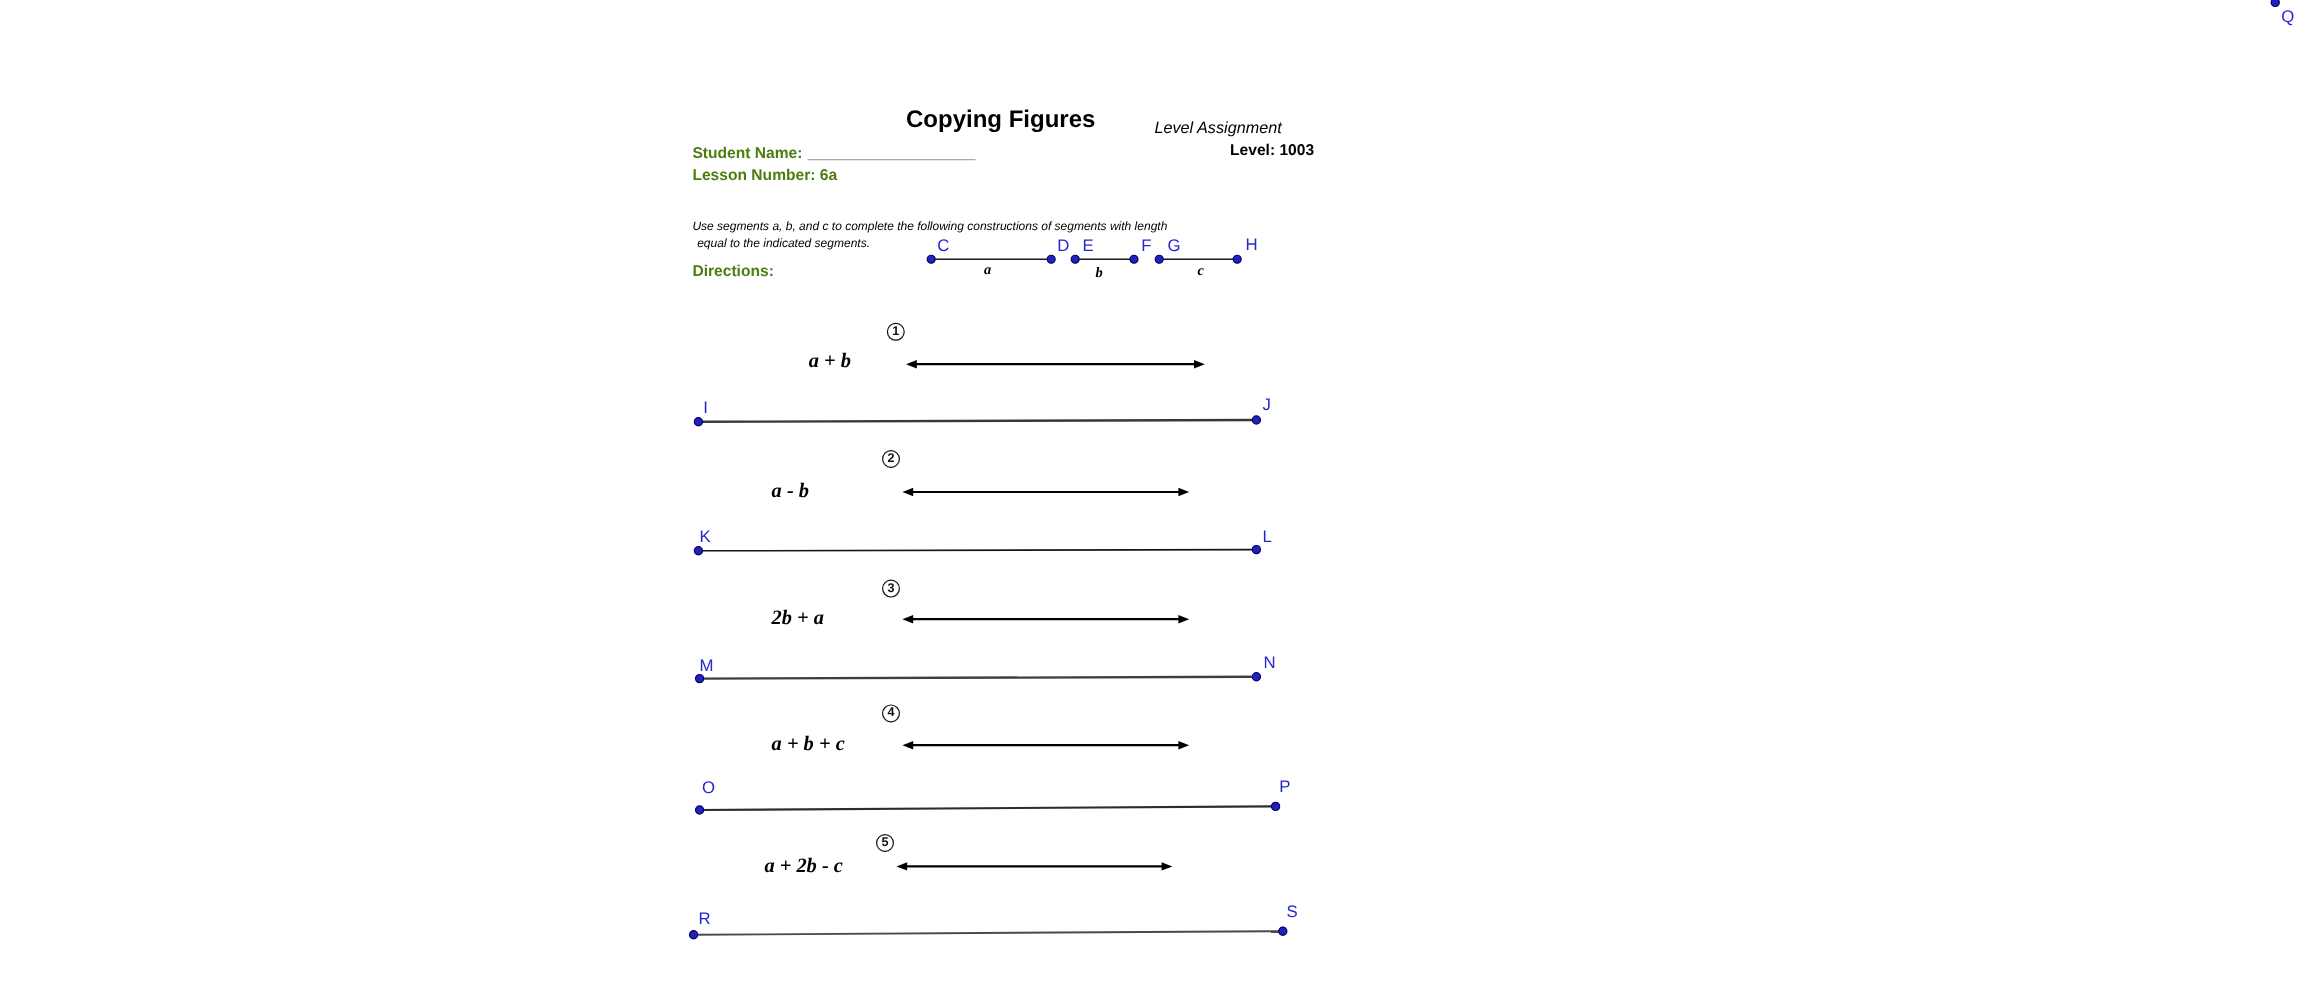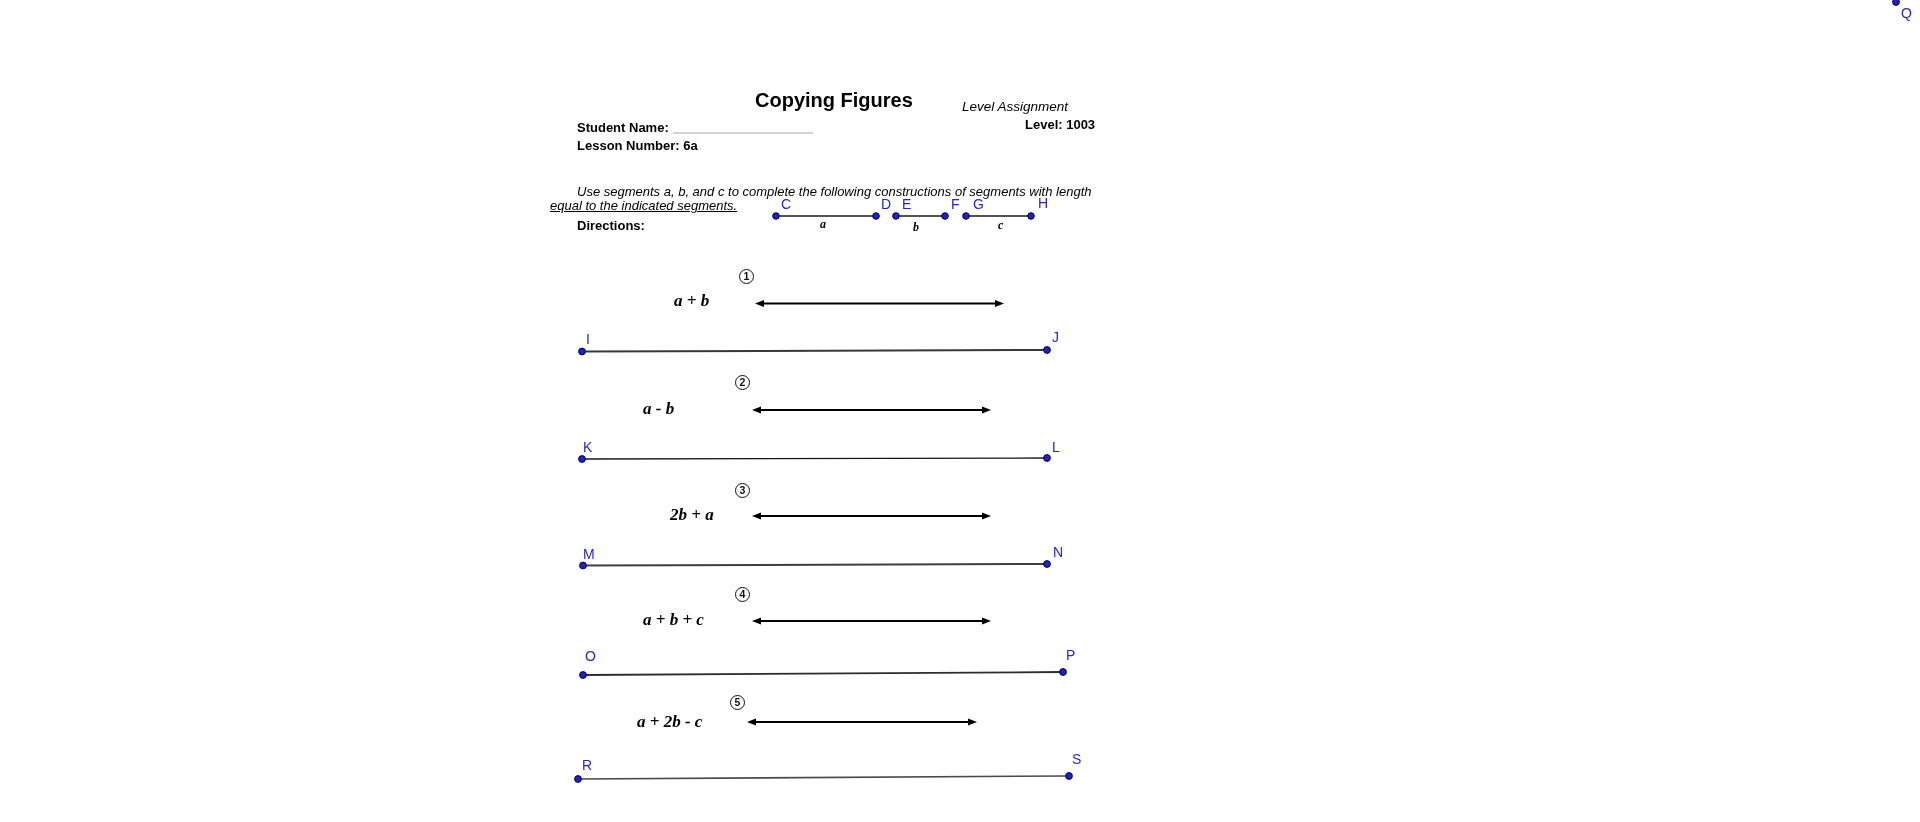--- a/index.html
+++ b/index.html
@@ -4,22 +4,22 @@
 <style>
   html,body{margin:0;padding:0;background:#ffffff;}
   #canvas{
     position:relative;width:1920px;height:822px;background:#ffffff;
     font-family:"Liberation Sans",sans-serif;overflow:hidden;
   }
   .abs{position:absolute;white-space:nowrap;line-height:1;}
   .title{font-size:20px;font-weight:bold;color:#000;}
   .subtitle{font-size:13.5px;font-style:italic;color:#000;}
   .level{font-size:13px;font-weight:bold;color:#000;padding-left:36px;}
-  .fieldlabel{font-size:13px;font-weight:bold;color:#000000;}
-  .dirtext{font-size:13px;font-style:italic;color:#000;}
+  .fieldlabel{font-size:13px;font-weight:bold;color:#4d7c0f;}
+  .dirtext{font-size:10px;font-style:italic;color:#000;}
   .ptlabel{font-size:14px;color:#2626cf;}
   .seglabel{font-family:"Liberation Serif",serif;font-size:12px;font-weight:bold;font-style:italic;color:#000;}
   .expr{font-family:"Liberation Serif",serif;font-size:17px;font-weight:bold;font-style:italic;color:#000;}
   .circled{
     width:15px;height:15px;border:1.3px solid #111;border-radius:50%;
     display:flex;align-items:center;justify-content:center;
     font-size:10.5px;font-weight:600;color:#111;box-sizing:border-box;
   }
   svg{position:absolute;left:0;top:0;}
 </style>
@@ -97,21 +97,21 @@
     <circle cx="1896" cy="2" r="3.4" fill="#2222bb" stroke="#000066" stroke-width="1"></circle>
   </svg>
 
   <span class="abs title" style="left:755px;top:90px;">Copying Figures</span>
   <span class="abs subtitle" style="left:962px;top:100px;">Level Assignment</span>
   <span class="abs level" style="left:989px;top:118px;">Level: 1003</span>
   <span class="abs fieldlabel" style="left:577px;top:121px;">Student Name:</span>
   <span class="abs fieldlabel" style="left:577px;top:139px;">Lesson Number: 6a</span>
   <span class="abs fieldlabel" style="left:577px;top:171px;margin-top:48px;">Directions:</span>
   <span class="abs dirtext" style="left:577px;top:185px;">Use segments a, b, and c to complete the following constructions of segments with length</span>
-  <span class="abs dirtext" style="left:550px;top:199px;text-decoration:underline;">equal to the indicated segments.</span>
+  <span class="abs dirtext" style="left:581px;top:199px;">equal to the indicated segments.</span>
 
   <span class="abs ptlabel" style="left:781px;top:197px;">C</span>
   <span class="abs ptlabel" style="left:881px;top:197px;">D</span>
   <span class="abs ptlabel" style="left:902px;top:197px;">E</span>
   <span class="abs ptlabel" style="left:951px;top:197px;">F</span>
   <span class="abs ptlabel" style="left:973px;top:197px;">G</span>
   <span class="abs ptlabel" style="left:1038px;top:196px;">H</span>
 
   <span class="abs seglabel" style="left:820px;top:218px;">a</span>
   <span class="abs seglabel" style="left:913px;top:221px;">b</span>
@@ -121,21 +121,21 @@
   <span class="abs expr" style="left:674px;top:292px;">a + b</span>
   <span class="abs ptlabel" style="left:586px;top:332px;">I</span>
   <span class="abs ptlabel" style="left:1052px;top:330px;">J</span>
 
   <span class="abs circled" style="left:735px;top:375px;">2</span>
   <span class="abs expr" style="left:643px;top:400px;">a - b</span>
   <span class="abs ptlabel" style="left:583px;top:440px;">K</span>
   <span class="abs ptlabel" style="left:1052px;top:440px;">L</span>
 
   <span class="abs circled" style="left:735px;top:483px;">3</span>
-  <span class="abs expr" style="left:643px;top:506px;margin-left:27px;">2b + a</span>
+  <span class="abs expr" style="left:643px;top:506px;">2b + a</span>
   <span class="abs ptlabel" style="left:583px;top:547px;">M</span>
   <span class="abs ptlabel" style="left:1053px;top:545px;">N</span>
 
   <span class="abs circled" style="left:735px;top:587px;">4</span>
   <span class="abs expr" style="left:643px;top:611px;">a + b + c</span>
   <span class="abs ptlabel" style="left:585px;top:649px;">O</span>
   <span class="abs ptlabel" style="left:1066px;top:648px;">P</span>
 
   <span class="abs circled" style="left:730px;top:695px;">5</span>
   <span class="abs expr" style="left:637px;top:713px;font-style:italic;">a + 2b - c</span>

